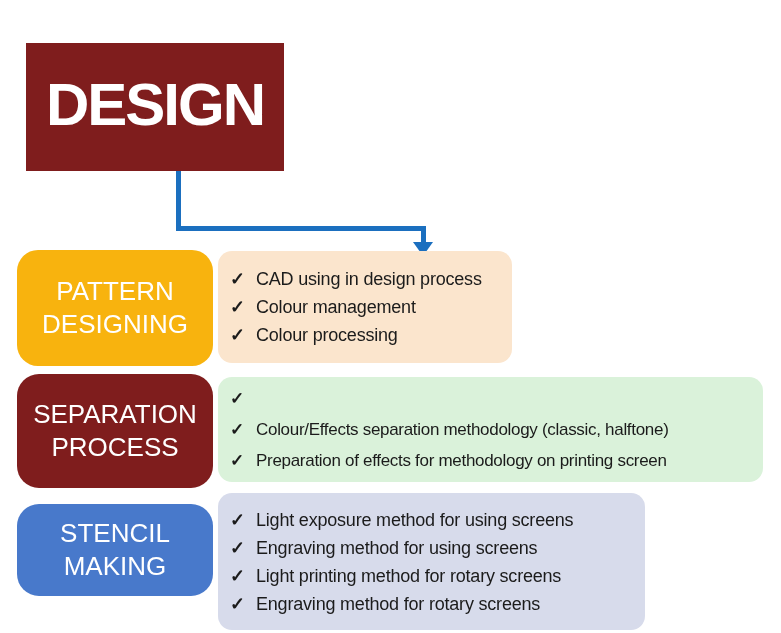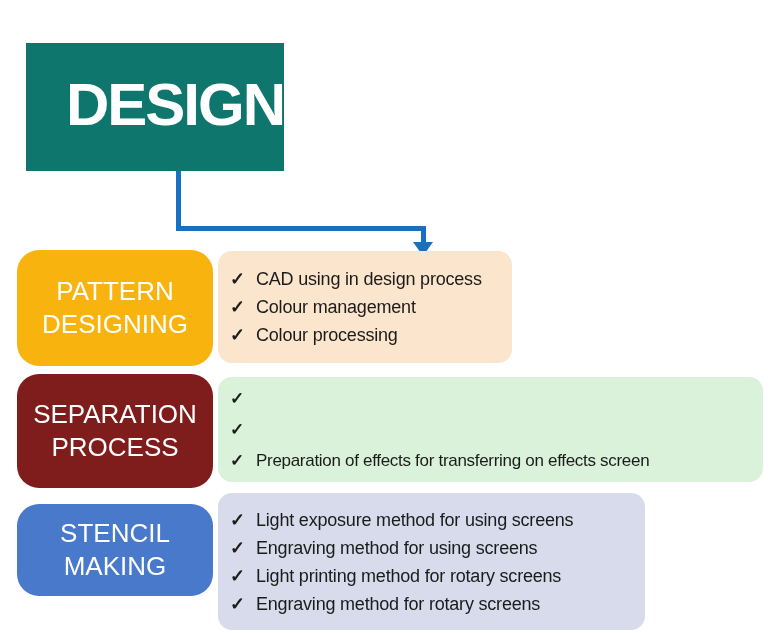--- a/index.html
+++ b/index.html
@@ -6,21 +6,21 @@
   body{
     width:781px;height:633px;background:#ffffff;
     font-family:"Liberation Sans", sans-serif;
     position:relative;overflow:hidden;
   }
   .stage-diagram{position:absolute;inset:0;}
 
   
   .design-box{
     position:absolute;left:26px;top:43px;width:258px;height:128px;
-    background:#0f766e;display:flex;align-items:center;justify-content:flex-end;
+    background:#7f1d1d;display:flex;align-items:center;justify-content:center;
   }
   .design-label{
     color:#ffffff;font-weight:700;font-size:60px;letter-spacing:-2px;
     line-height:1;padding-bottom:4px;
   }
 
   
   .arrow-seg{position:absolute;background:#1B6FBF;}
   .arrow-v1{left:176px;top:171px;width:5px;height:60px;}
   .arrow-h1{left:176px;top:226px;width:250px;height:5px;}
@@ -29,21 +29,21 @@
     position:absolute;left:413px;top:242px;width:0;height:0;
     border-left:10px solid transparent;border-right:10px solid transparent;
     border-top:14px solid #1B6FBF;
   }
 
   
   .stage-box{
     position:absolute;left:17px;width:196px;border-radius:22px;
     display:flex;align-items:center;justify-content:center;text-align:center;
   }
-  .stage-1{top:250px;height:116px;background:#F8B30E;}
+  .stage-1{top:250px;height:116px;background:#F8B30E;border-radius:21px;}
   .stage-2{top:374px;height:114px;background:#7f1d1d;}
   .stage-3{top:504px;height:92px;background:#4879CB;}
   .stage-title{
     color:#ffffff;font-size:26px;line-height:33px;font-weight:400;
     padding:0 6px;
   }
 
   
   .detail-box{
     position:absolute;left:218px;border-radius:14px;color:#1b1b1b;
@@ -101,24 +101,25 @@
   <div class="stage-box stage-2">
     <span class="stage-title">SEPARATION PROCESS</span>
   </div>
   <div class="detail-box detail-2">
     <ul class="check-list">
       <li class="check-item">
         <span class="check-icon">✓</span>
       </li>
       <li class="check-item">
         <span class="check-icon">✓</span>
+        <span>Colour/Effects separation methodology (classic, halftone)</span>
       </li>
       <li class="check-item">
         <span class="check-icon">✓</span>
-        <span>Preparation of effects for transferring on effects screen</span>
+        <span>Preparation of effects for methodology on printing screen</span>
       </li>
     </ul>
   </div>
 
   <div class="stage-box stage-3">
     <span class="stage-title">STENCIL MAKING</span>
   </div>
   <div class="detail-box detail-3">
     <ul class="check-list">
       <li class="check-item">

